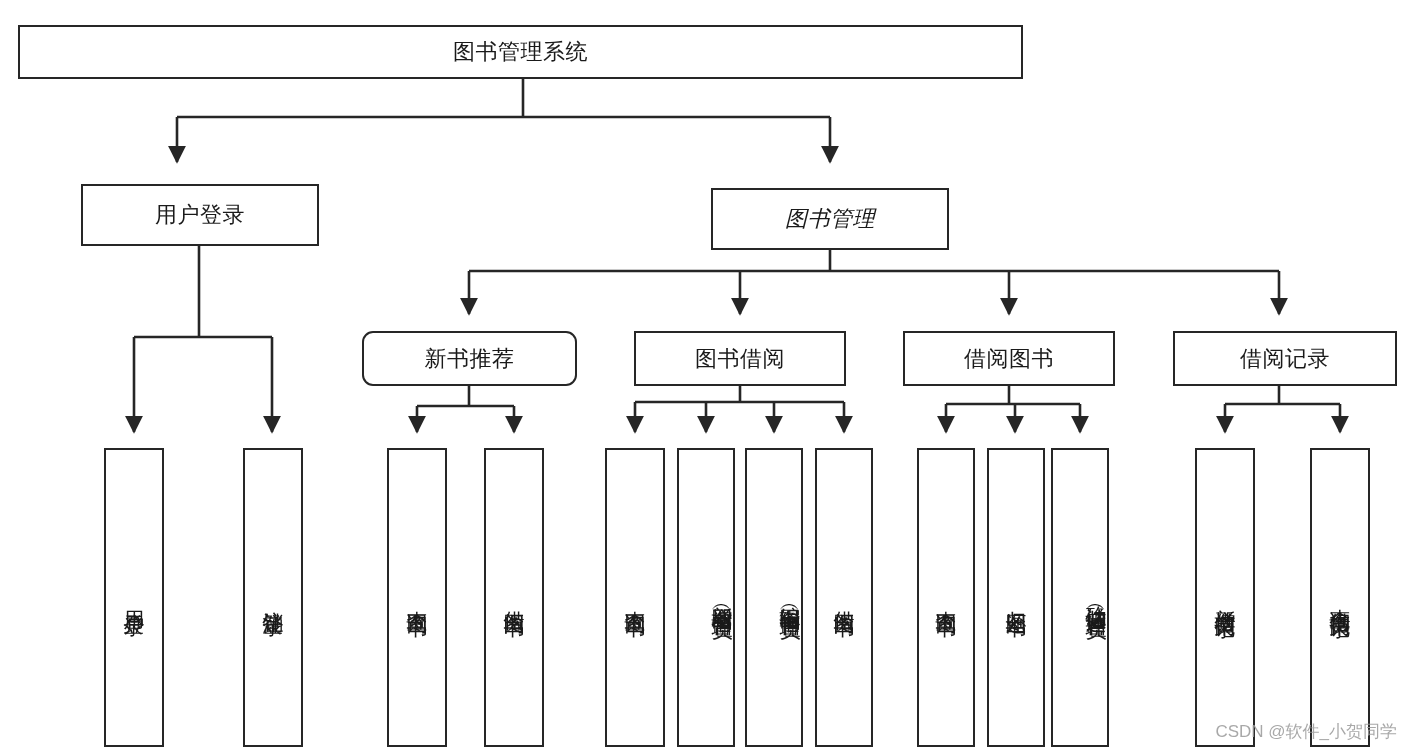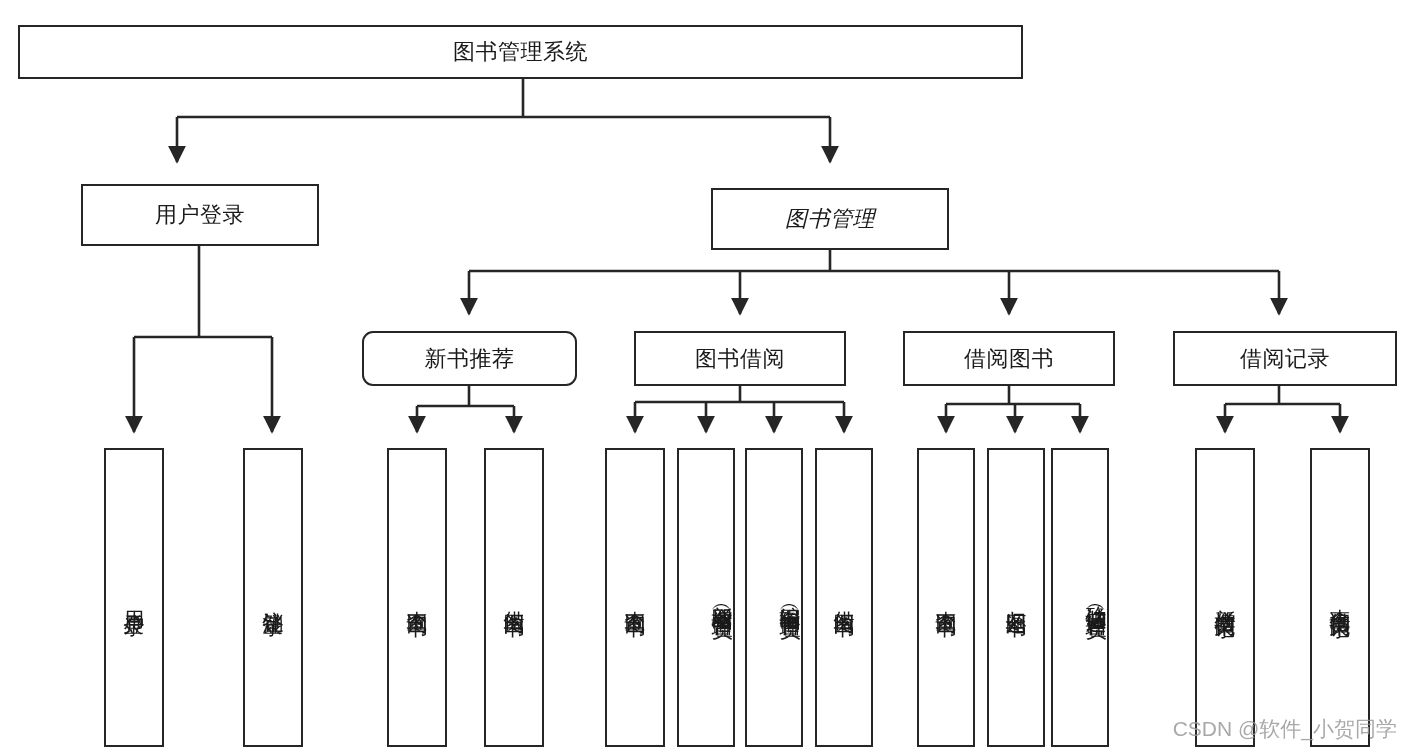--- a/index.html
+++ b/index.html
@@ -52,21 +52,21 @@
     align-items: flex-start;
   }
   .node-label {
     display: block;
     white-space: nowrap;
   }
   #watermark {
     position: absolute;
     right: 8px;
     bottom: 4px;
-    font-size: 21px;
+    font-size: 17px;
     color: #9a9a9a;
     white-space: nowrap;
     opacity: 0.85;
   }
 </style>
 </head>
 <body>
 
 <div id="canvas">
 

